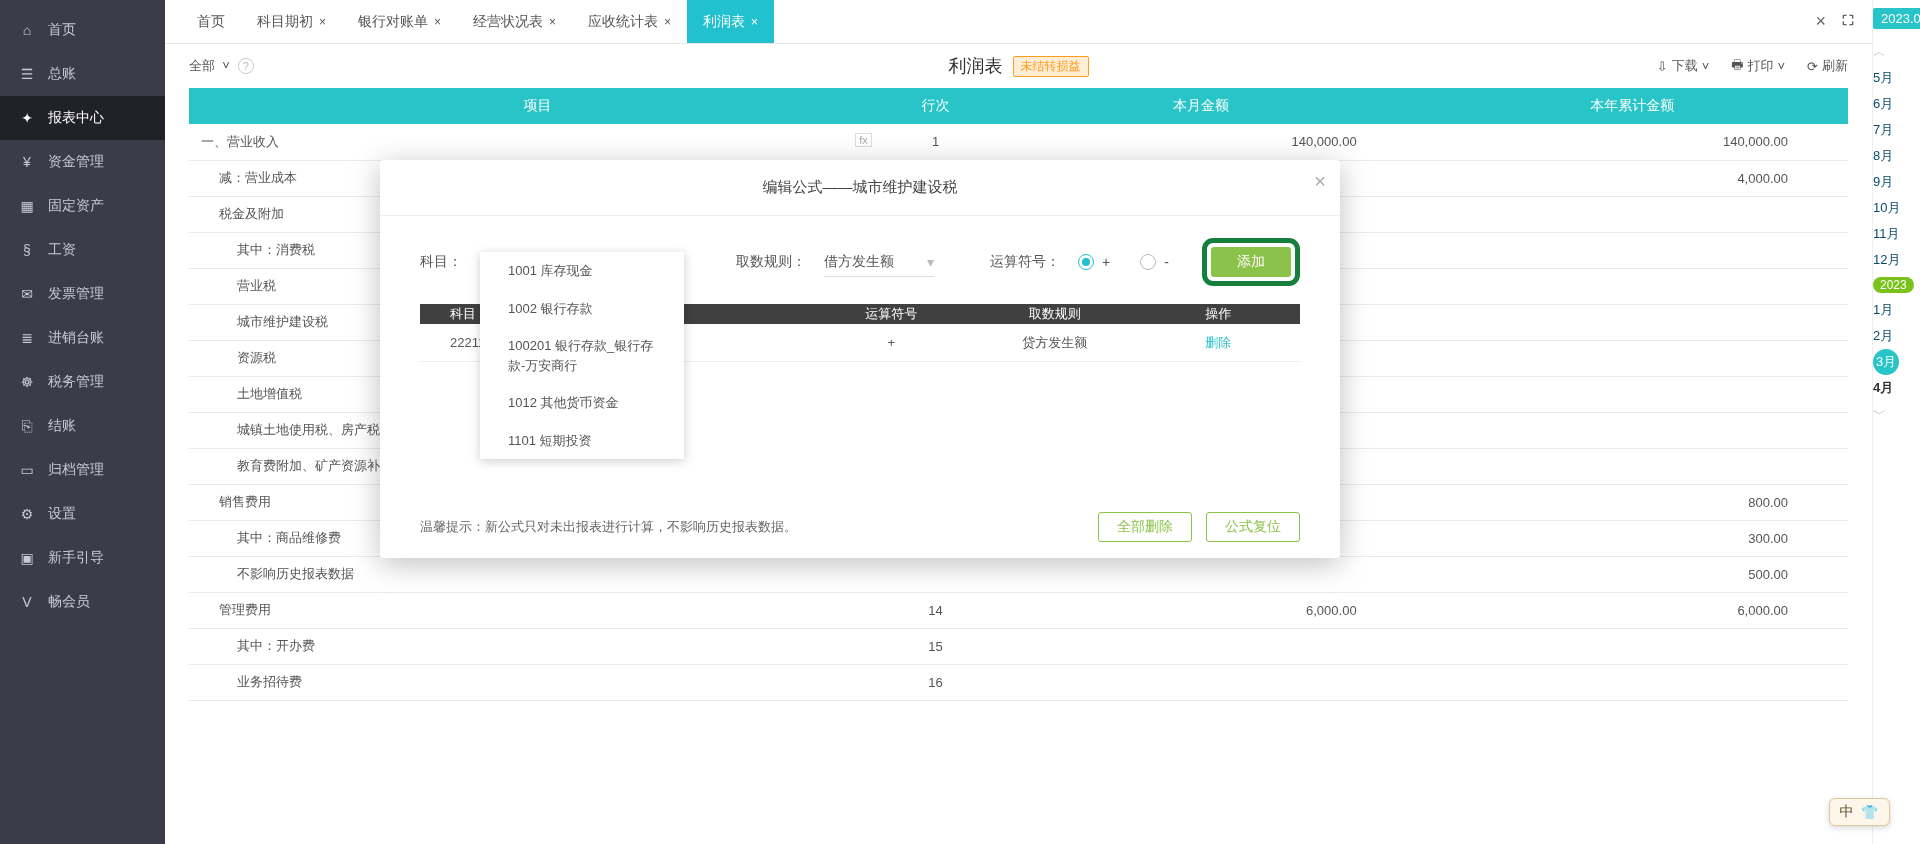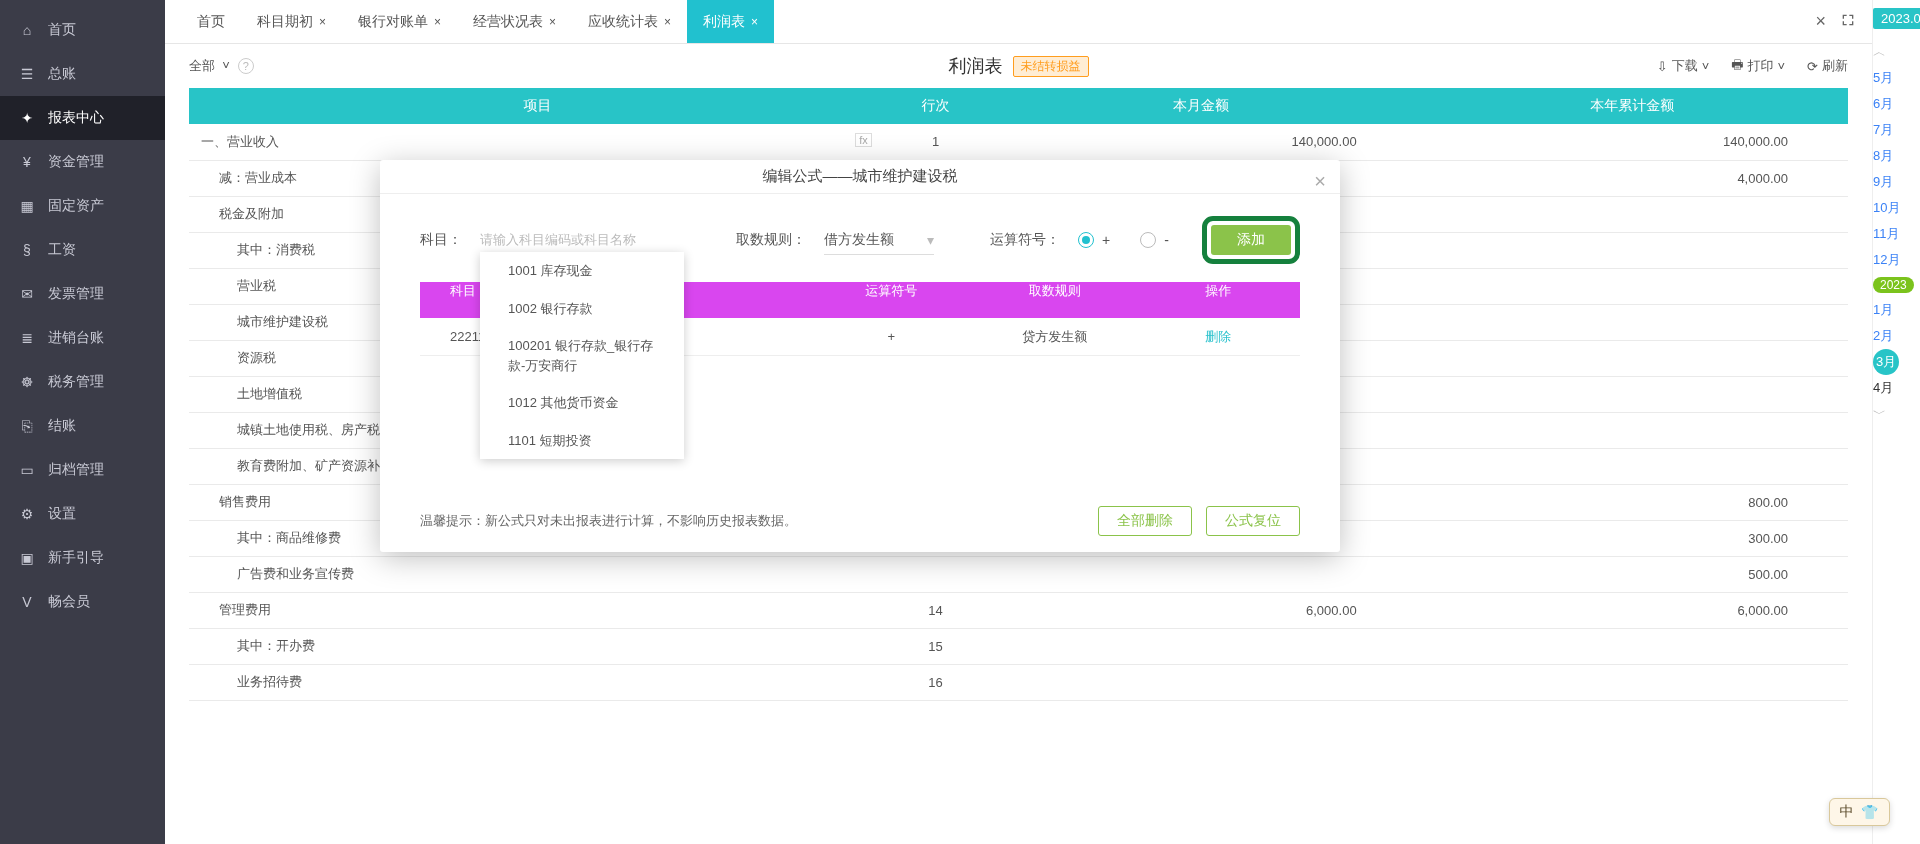--- a/index.html
+++ b/index.html
@@ -23,41 +23,41 @@
 .toolbar .right{margin-left:auto;display:flex;gap:22px;color:#555}
 .toolbar .right span{display:inline-flex;align-items:center;gap:4px;cursor:pointer}
 .sheet{flex:1;overflow:auto;padding:0 24px 0 24px}
 table.data{width:100%;border-collapse:collapse}
 table.data th{background:#28c4c7;color:#fff;font-weight:400;height:36px;font-size:14px}
 table.data td{height:36px;border-bottom:1px solid #eaeaea;padding:0 14px;font-size:13px;color:#555}
 table.data td.num{text-align:right;padding-right:60px}
 table.data td.center{text-align:center}
 .year-rail{width:48px;flex-shrink:0;border-left:1px solid #eee;display:flex;flex-direction:column;align-items:flex-start;padding-top:8px;position:relative}
 .year-tag{background:#28c4c7;color:#fff;padding:3px 8px;border-radius:2px;font-size:13px;margin-bottom:10px}
-.year-rail .m{height:26px;display:flex;align-items:center;color:#3b82f6;font-size:13px;cursor:pointer}
+.year-rail .m{height:26px;display:flex;align-items:center;color:#0c4a6e;font-size:13px;cursor:pointer}
 .year-rail .m.cur{background:#28c4c7;color:#fff;border-radius:50%;width:26px;height:26px;justify-content:center}
-.year-rail .m.dark{color:#333;font-weight:400}
+.year-rail .m.dark{color:#333;font-weight:700}
 .year-pill{background:#7bc31c;color:#fff;border-radius:10px;padding:1px 7px;font-size:12px;margin:4px 0}
 .year-rail .chev{color:#bbb;margin:4px 0}
 .modal{position:absolute;left:380px;top:160px;width:960px;background:#fff;box-shadow:0 6px 30px rgba(0,0,0,.25);border-radius:3px;display:flex;flex-direction:column}
-.modal-hd{height:34px;display:flex;align-items:center;justify-content:center;border-bottom:1px solid #eee;position:relative;font-size:15px;color:#444}
+.modal-hd{height:56px;display:flex;align-items:center;justify-content:center;border-bottom:1px solid #eee;position:relative;font-size:15px;color:#444}
 .modal-close{position:absolute;right:14px;top:10px;color:#aaa;font-size:20px;cursor:pointer}
 .modal-body{padding:22px 40px 14px;position:relative}
 .form-row{display:flex;align-items:center;gap:18px;font-size:14px;color:#555}
 .label{white-space:nowrap}
 .txtin{height:30px;border:none;border-bottom:1px solid #ddd;width:200px;outline:none;font-size:13px}
 .txtin::placeholder{color:#bbb}
 .sel{height:30px;border:none;border-bottom:1px solid #ddd;width:110px;display:flex;align-items:center;justify-content:space-between;color:#555;cursor:pointer}
 .radio{width:16px;height:16px;border:1px solid #bbb;border-radius:50%;display:inline-flex;align-items:center;justify-content:center;margin-right:4px}
 .radio.on{border-color:#21c1cf}
 .radio.on::after{content:"";width:8px;height:8px;border-radius:50%;background:#21c1cf}
 .btn-add{background:#8bc34a;color:#fff;border:none;height:30px;padding:0 26px;border-radius:3px;cursor:pointer;font-size:14px}
 .add-wrap{border:5px solid #15803d;padding:4px;border-radius:11px;margin-left:auto}
 .grid{margin-top:18px}
-.grid-hd{display:flex;background:#d946ef;color:#fff;height:36px;text-align:center}
+.grid-hd{display:flex;background:#404040;color:#fff;height:20px;align-items:center;text-align:center}
 .grid-hd>div,.grid-row>div{flex:1;text-align:center}
 .grid-hd>div:first-child,.grid-row>div:first-child{flex:2.2;text-align:left;padding-left:30px}
 .grid-row{display:flex;height:38px;align-items:center;border-bottom:1px solid #eee;color:#555}
 .grid-row .del{color:#2cc2cd;cursor:pointer}
 .tip{font-size:13px;color:#666;padding:16px 40px;display:flex;align-items:center}
 .tip .btns{margin-left:auto;display:flex;gap:14px}
 .ghost{border:1px solid #8bc34a;color:#8bc34a;background:#fff;height:30px;padding:0 18px;border-radius:3px;cursor:pointer;font-size:14px}
 .dropdown{position:absolute;left:480px;top:252px;width:204px;background:#fff;box-shadow:0 2px 10px rgba(0,0,0,.2);max-height:210px;overflow:auto;z-index:20}
 .dropdown::-webkit-scrollbar{width:7px}
 .dropdown::-webkit-scrollbar-thumb{background:#ccc;border-radius:3px}
@@ -254,21 +254,21 @@
               <td class="num"></td>
               <td class="num">800.00</td>
             </tr>
             <tr>
               <td style="padding-left:48px">其中：商品维修费</td>
               <td class="center"></td>
               <td class="num"></td>
               <td class="num">300.00</td>
             </tr>
             <tr>
-              <td style="padding-left:48px">广告费和业务宣传费</td>
+              <td style="padding-left:48px">不影响历史报表数据</td>
               <td class="center"></td>
               <td class="num"></td>
               <td class="num">500.00</td>
             </tr>
             <tr>
               <td style="padding-left:30px">管理费用</td>
               <td class="center">14</td>
               <td class="num">6,000.00</td>
               <td class="num">6,000.00</td>
             </tr>

